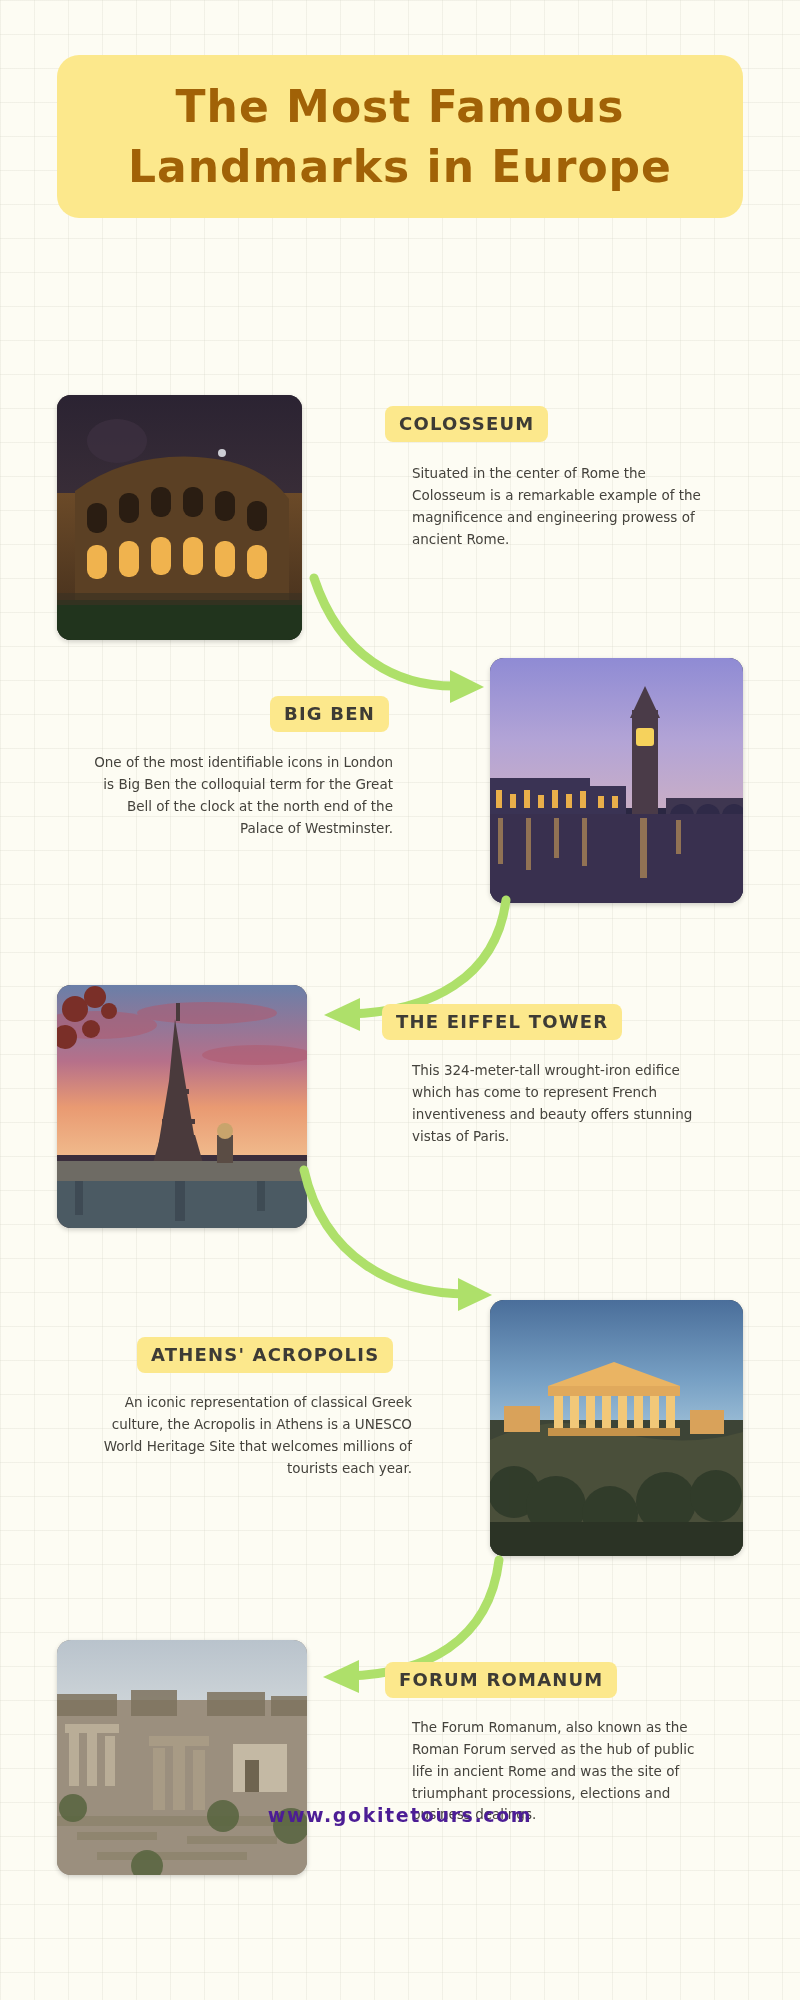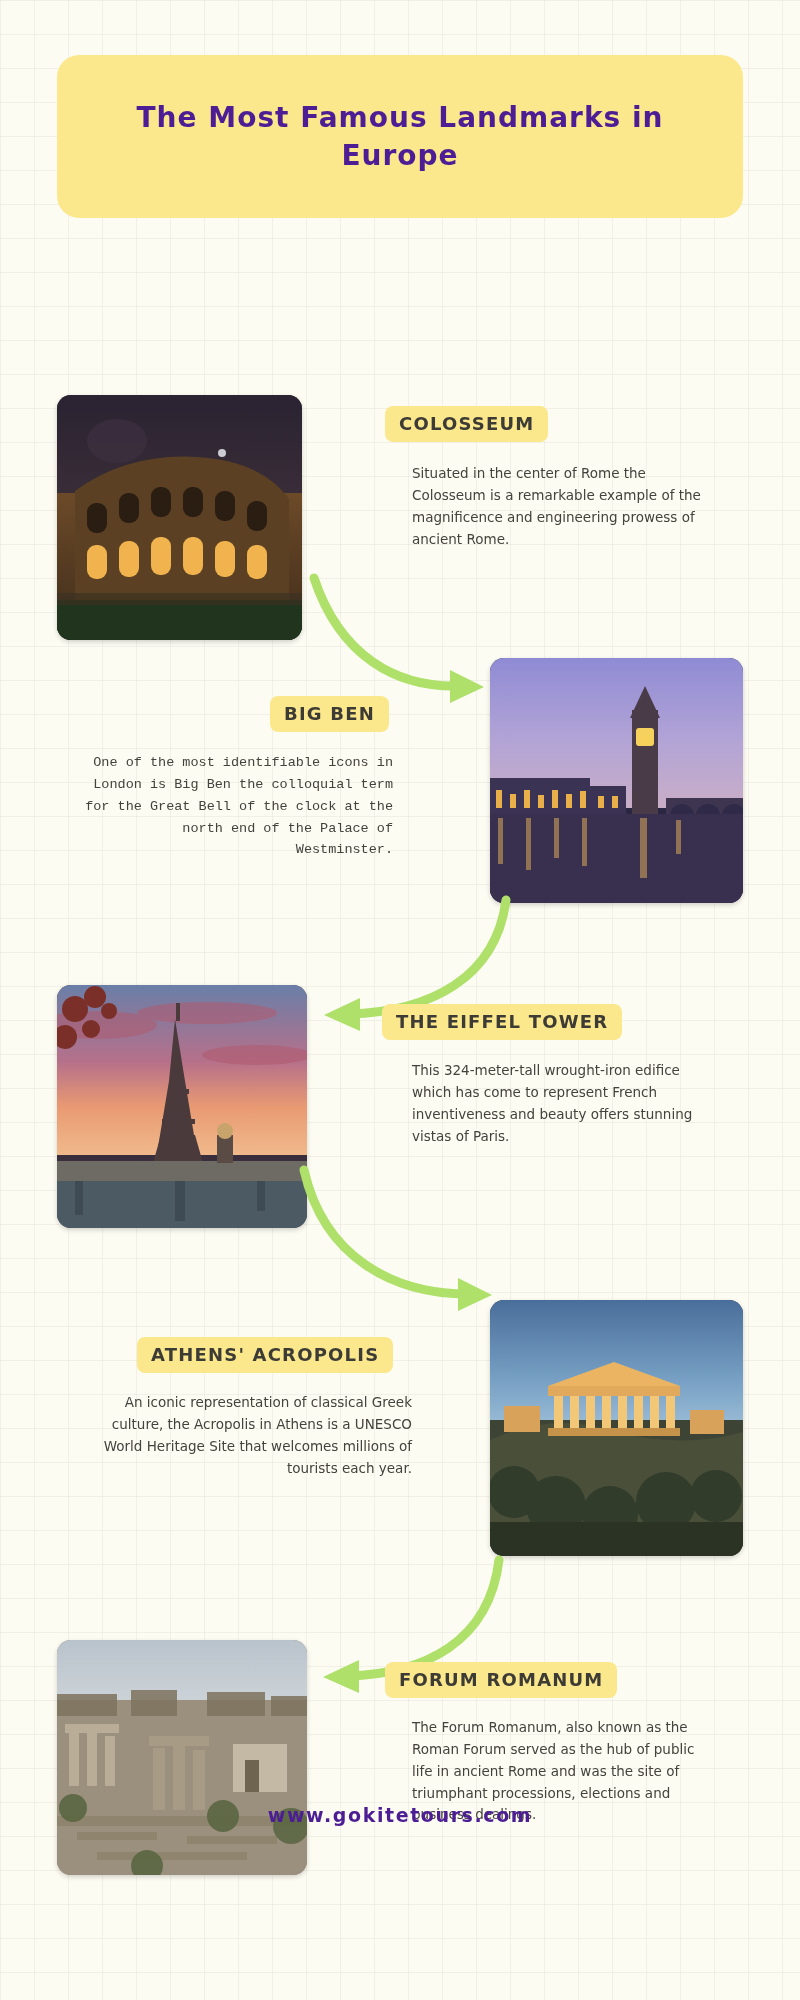--- a/index.html
+++ b/index.html
@@ -35,23 +35,23 @@
     background: #fce88c;
     border-radius: 22px;
     display: flex;
     align-items: center;
     justify-content: center;
     box-sizing: border-box;
     padding: 0 26px;
   }
   .title-text {
     font-family: "DejaVu Sans", sans-serif;
-    font-size: 28px;
+    font-size: 44px;
     font-weight: bold;
-    color: #4c1d95;
+    color: #a16207;
     text-align: center;
     line-height: 1.35;
     letter-spacing: 1px;
   }
 
   
   .photo {
     position: absolute;
     border-radius: 14px;
     overflow: hidden;
@@ -184,21 +184,21 @@
         <rect x="36" y="160" width="5" height="52"></rect>
         <rect x="64" y="160" width="5" height="40"></rect>
         <rect x="92" y="160" width="5" height="48"></rect>
         <rect x="150" y="160" width="7" height="60"></rect>
         <rect x="186" y="162" width="5" height="34"></rect>
       </g>
     </svg>
   </div>
 
   <div class="label-chip" style="left:270px; top:696px;">BIG BEN</div>
-  <div class="body-text align-right" style="left:85px; top:752px; width:308px;font-family:Liberation Mono, monospace;">One of the most identifiable icons in London is Big Ben the colloquial term for the Great Bell of the clock at the north end of the Palace of Westminster.</div>
+  <div class="body-text align-right" style="left:85px; top:752px; width:308px;">One of the most identifiable icons in London is Big Ben the colloquial term for the Great Bell of the clock at the north end of the Palace of Westminster.</div>
 
   <svg class="arrow" style="left:290px; top:890px;" width="230" height="150" viewBox="0 0 230 150">
     <path d="M216 10 C206 88, 140 122, 58 124" stroke="#aee06a" stroke-width="9" fill="none" stroke-linecap="round"></path>
     <polygon points="70,108 34,125 70,141" fill="#aee06a"></polygon>
   </svg>
 
   <div class="photo" style="left:57px; top:985px; width:250px; height:243px; background:#3a2e3c;">
     <div class="sky" style="top:0; height:70%; background:linear-gradient(180deg,#6a7fa8 0%,#b6708a 45%,#e99a72 72%,#f0b98b 100%);"></div>
     <svg width="250" height="243" viewBox="0 0 250 243" style="position:absolute;left:0;top:0;">
       <g fill="#b05a6e" opacity="0.55">

